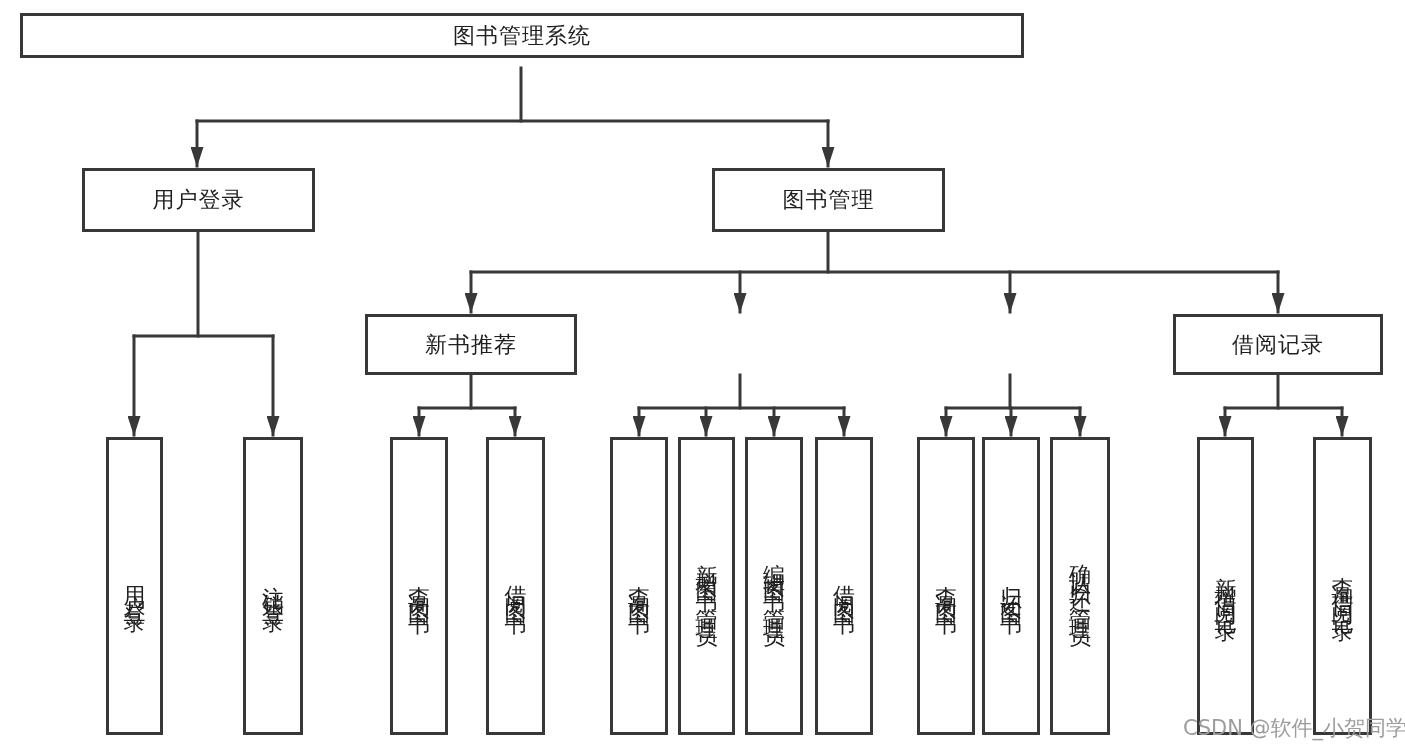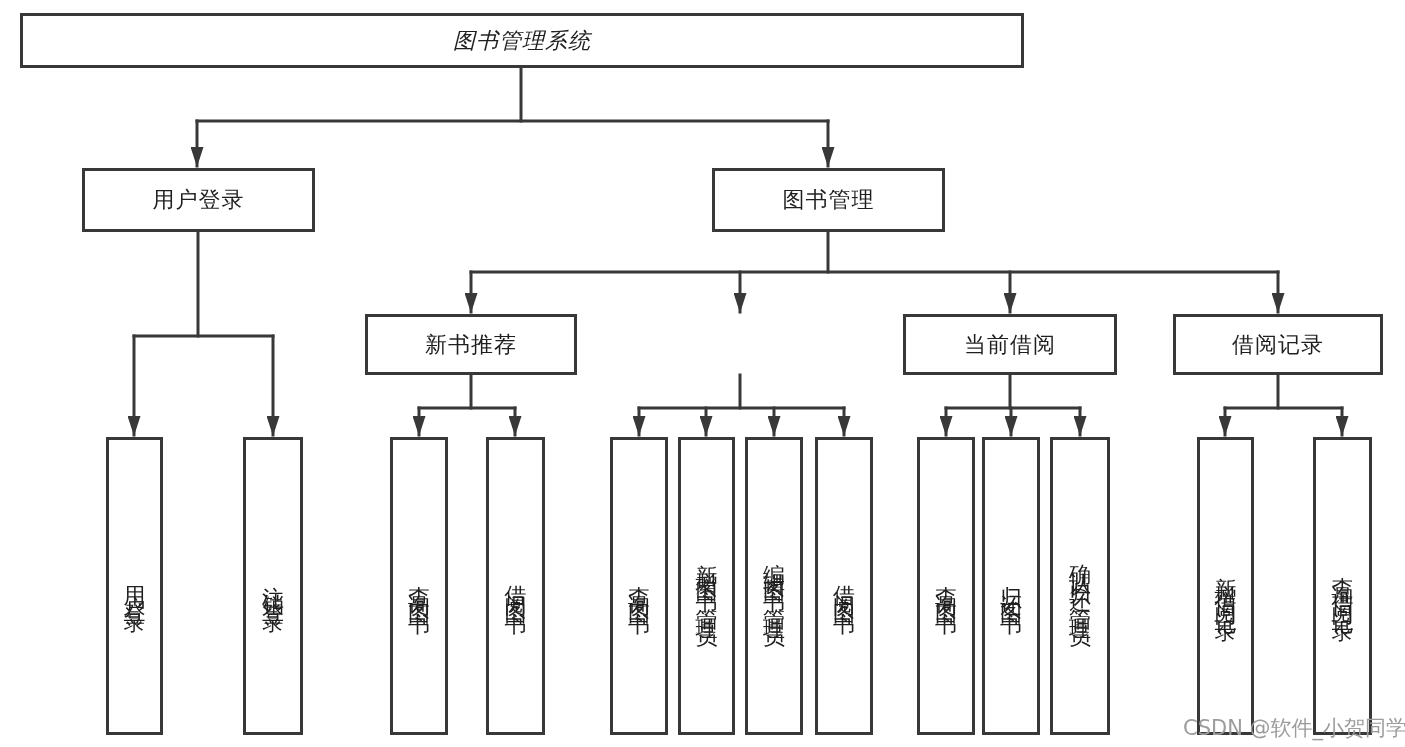--- a/index.html
+++ b/index.html
@@ -77,36 +77,33 @@
       <path d="M1011,408 V435" marker-end="url(#arrow)"></path>
       <path d="M1080,408 V435" marker-end="url(#arrow)"></path>
 
       <path d="M1278,375 V408"></path>
       <path d="M1225,408 H1342"></path>
       <path d="M1225,408 V435" marker-end="url(#arrow)"></path>
       <path d="M1342,408 V435" marker-end="url(#arrow)"></path>
     </g>
   </svg>
 
-  <div class="hbox" style="left:20px; top:13px; width:1004px; height:55px;font-style:italic;">
+  <div class="hbox" style="left:20px; top:13px; width:1004px; height:45px;">
     <span>图书管理系统</span>
   </div>
 
   <div class="hbox" style="left:82px; top:168px; width:233px; height:64px;">
     <span>用户登录</span>
   </div>
   <div class="hbox" style="left:712px; top:168px; width:233px; height:64px;">
     <span>图书管理</span>
   </div>
 
   <div class="hbox" style="left:365px; top:314px; width:212px; height:61px;">
     <span>新书推荐</span>
-  </div>
-  <div class="hbox" style="left:903px; top:314px; width:214px; height:61px;">
-    <span>当前借阅</span>
   </div>
   <div class="hbox" style="left:1173px; top:314px; width:210px; height:61px;">
     <span>借阅记录</span>
   </div>
 
   <div class="vbox" style="left:106px; width:57px;">
     <span>用户登录</span>
   </div>
   <div class="vbox" style="left:243px; width:60px;">
     <span>注销登录</span>

